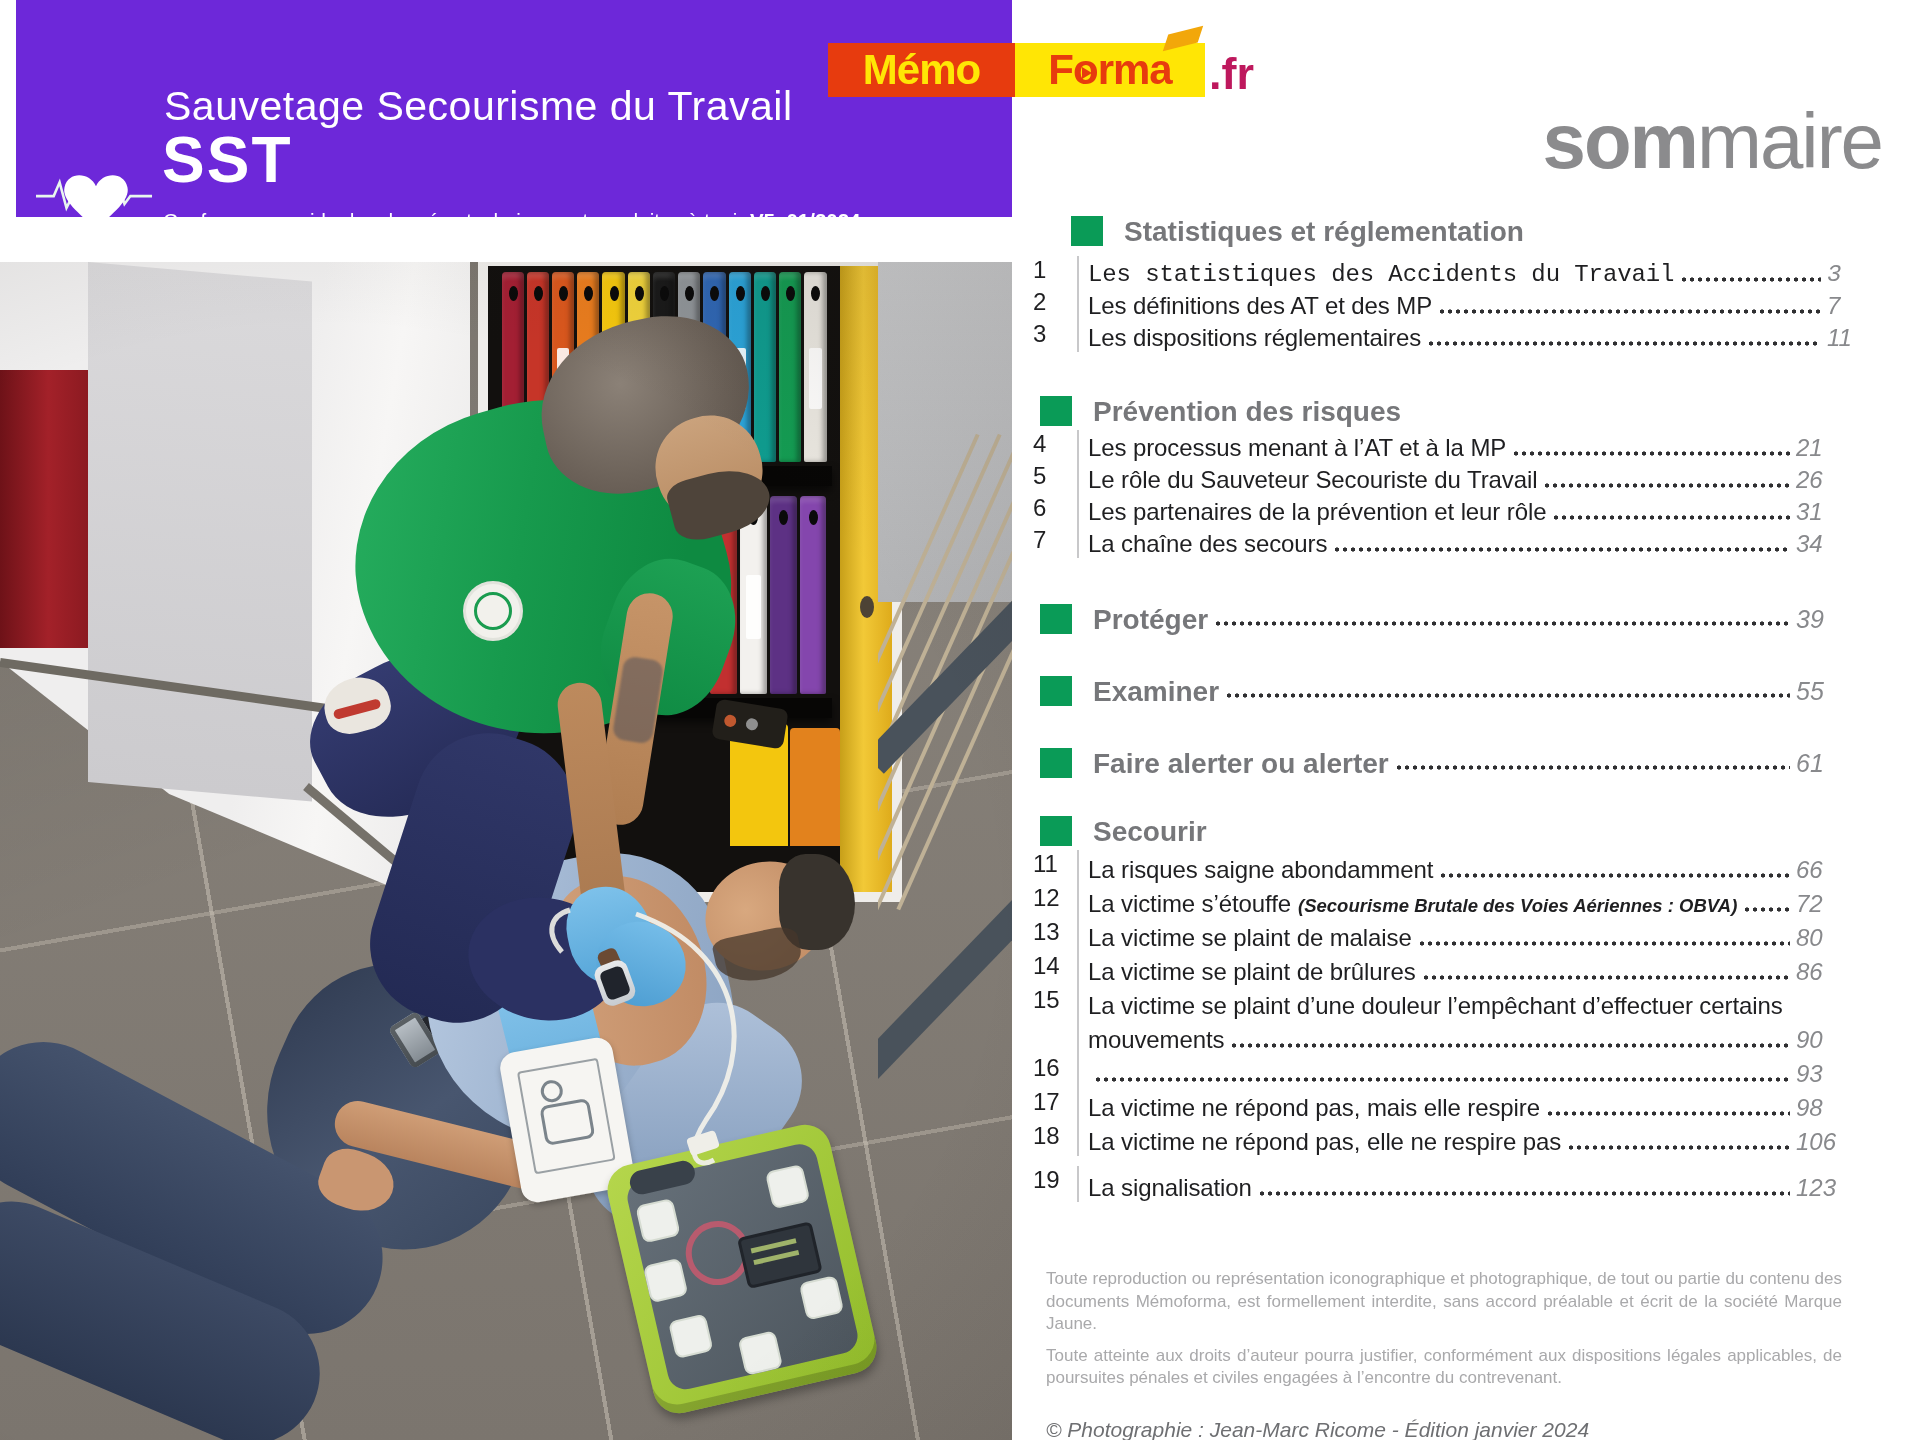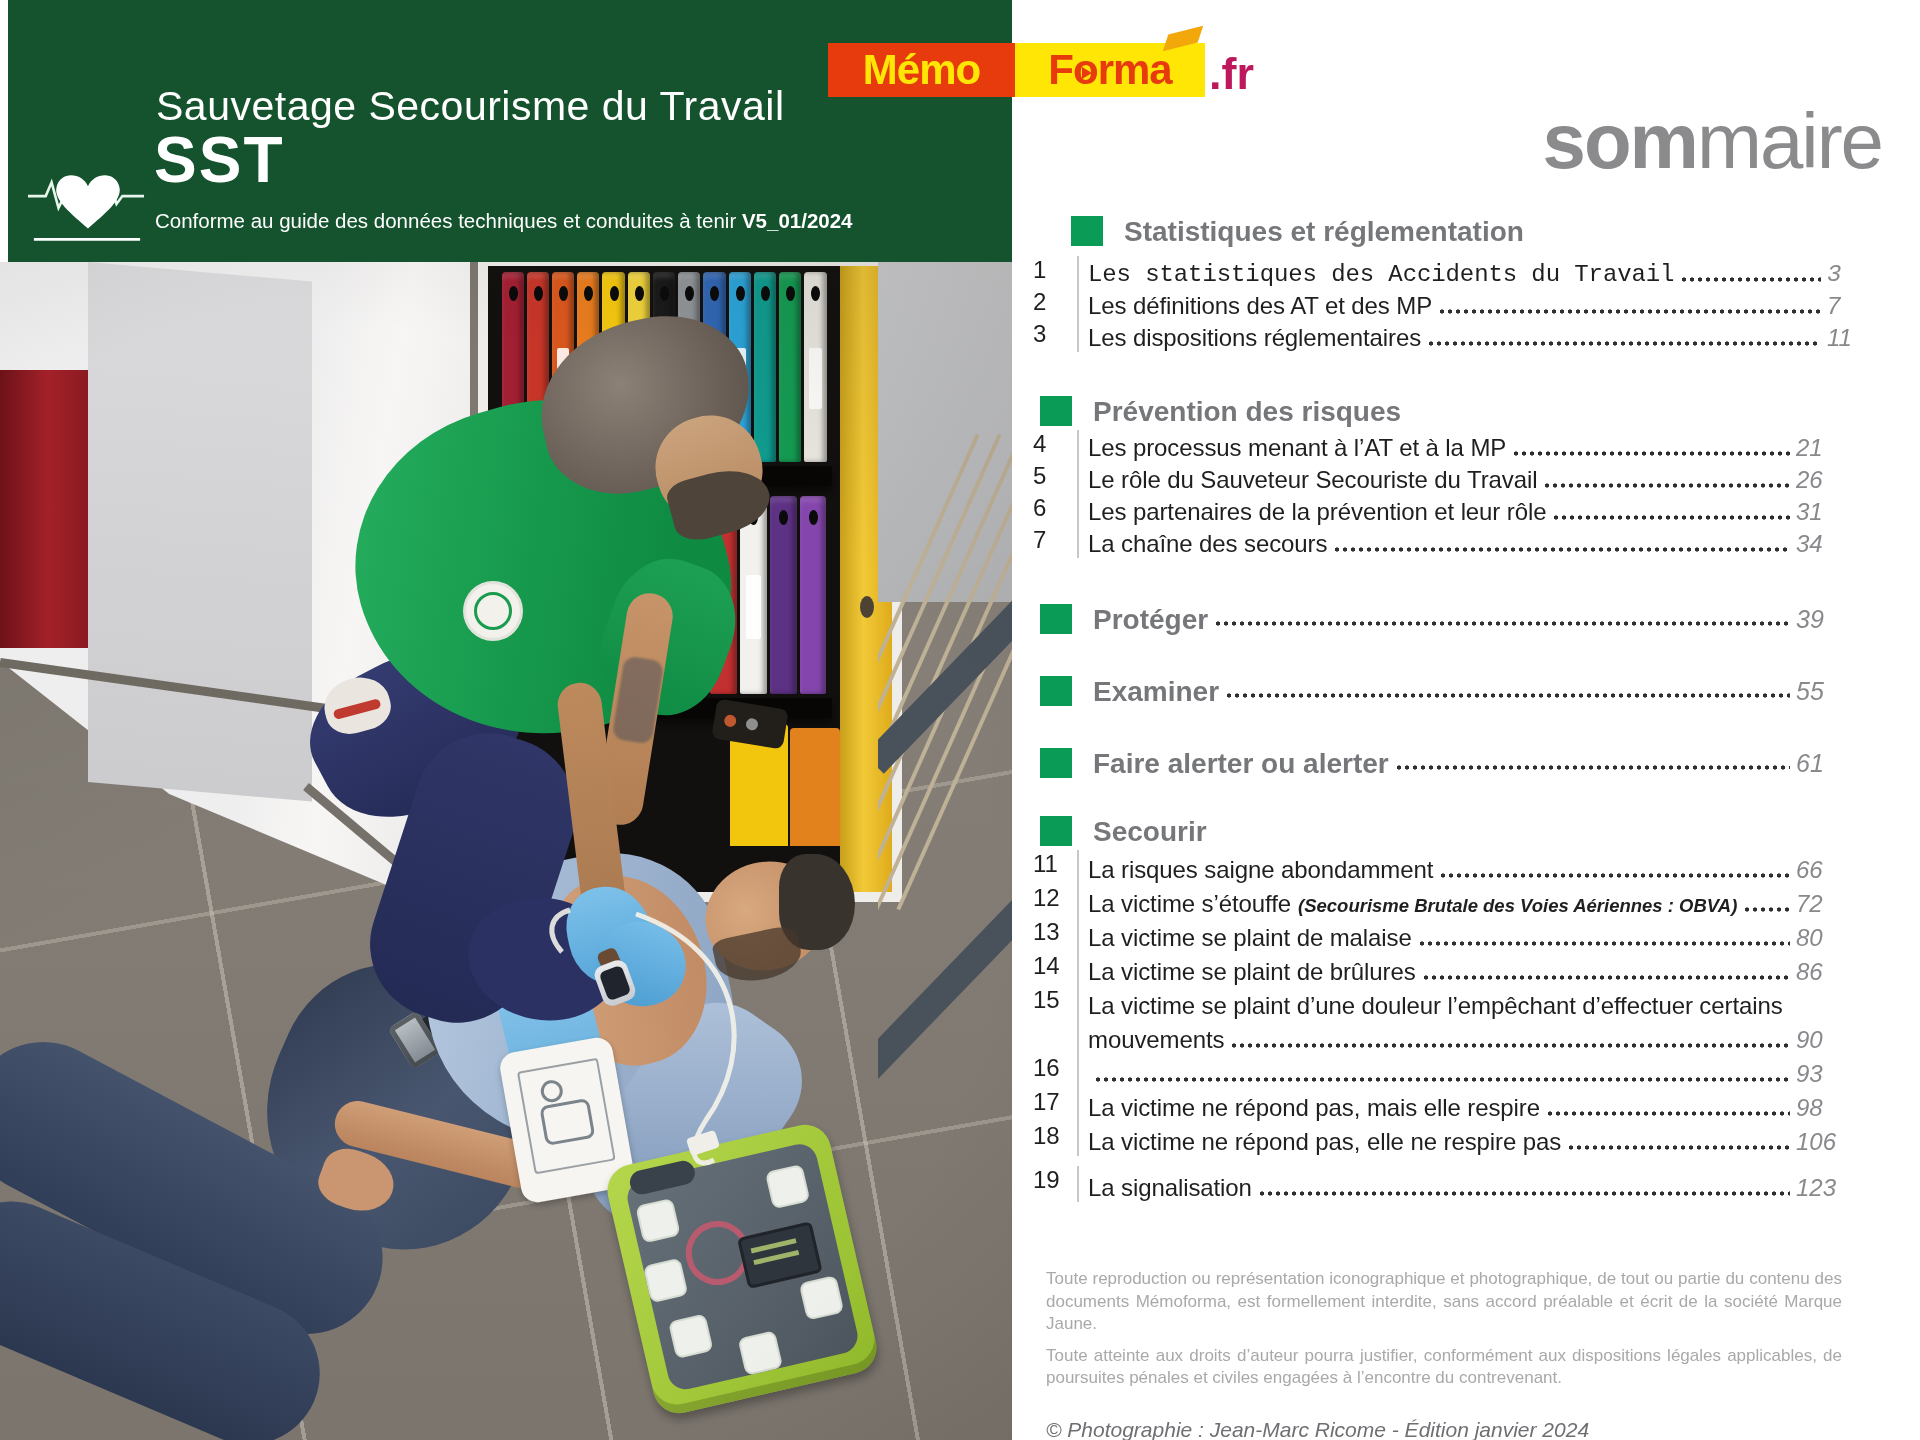--- a/index.html
+++ b/index.html
@@ -1,20 +1,20 @@
 <!DOCTYPE html>
 <html><head>
 <meta charset="utf-8">
 <style>
   html,body{margin:0;padding:0;background:#ffffff;}
   .page{position:relative;width:1920px;height:1440px;overflow:hidden;background:#fff;
         font-family:"Liberation Sans",sans-serif;color:#1f1f21;}
 
   
-  .ghead{position:absolute;left:8px;top:0;width:1012px;height:262px;background:#14532d;color:#fff;}
+  .ghead{position:absolute;left:16px;top:0;width:1012px;height:217px;background:#6d28d9;color:#fff;}
   .gtitle{position:absolute;left:148px;top:86px;font-size:41px;line-height:1;font-weight:400;letter-spacing:.5px;white-space:nowrap;}
   .gsst{position:absolute;left:146px;top:128px;font-size:64px;line-height:1;font-weight:bold;letter-spacing:2px;}
   .gsub{position:absolute;left:147px;top:210px;font-size:20.5px;line-height:1.1;white-space:nowrap;}
   .gsub b{font-weight:bold;}
   .hearticon{position:absolute;left:20px;top:154px;width:118px;height:96px;}
 
   
   .logo{position:absolute;left:828px;top:43px;height:54px;display:flex;align-items:stretch;z-index:9;cursor:pointer;}
   .logo .blk{height:54px;display:flex;align-items:center;justify-content:center;
              font-weight:bold;font-size:42px;letter-spacing:-1px;padding:0 12px;line-height:1;}

